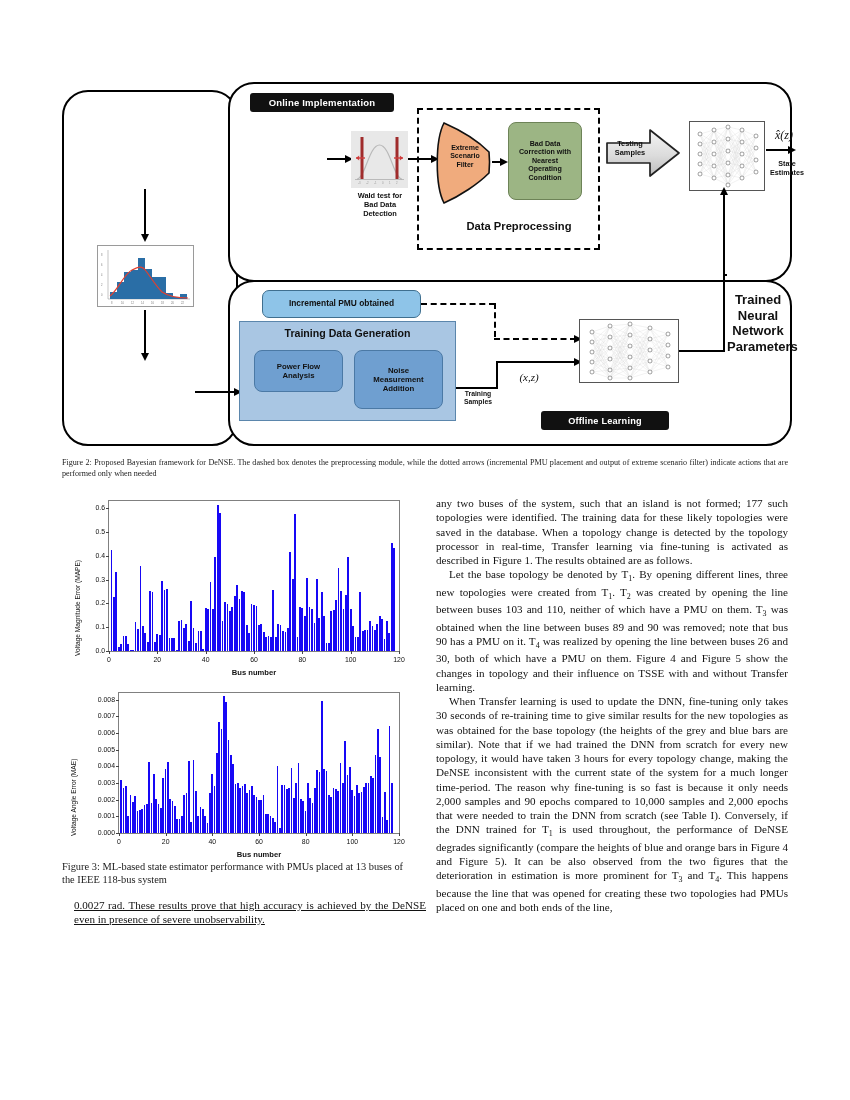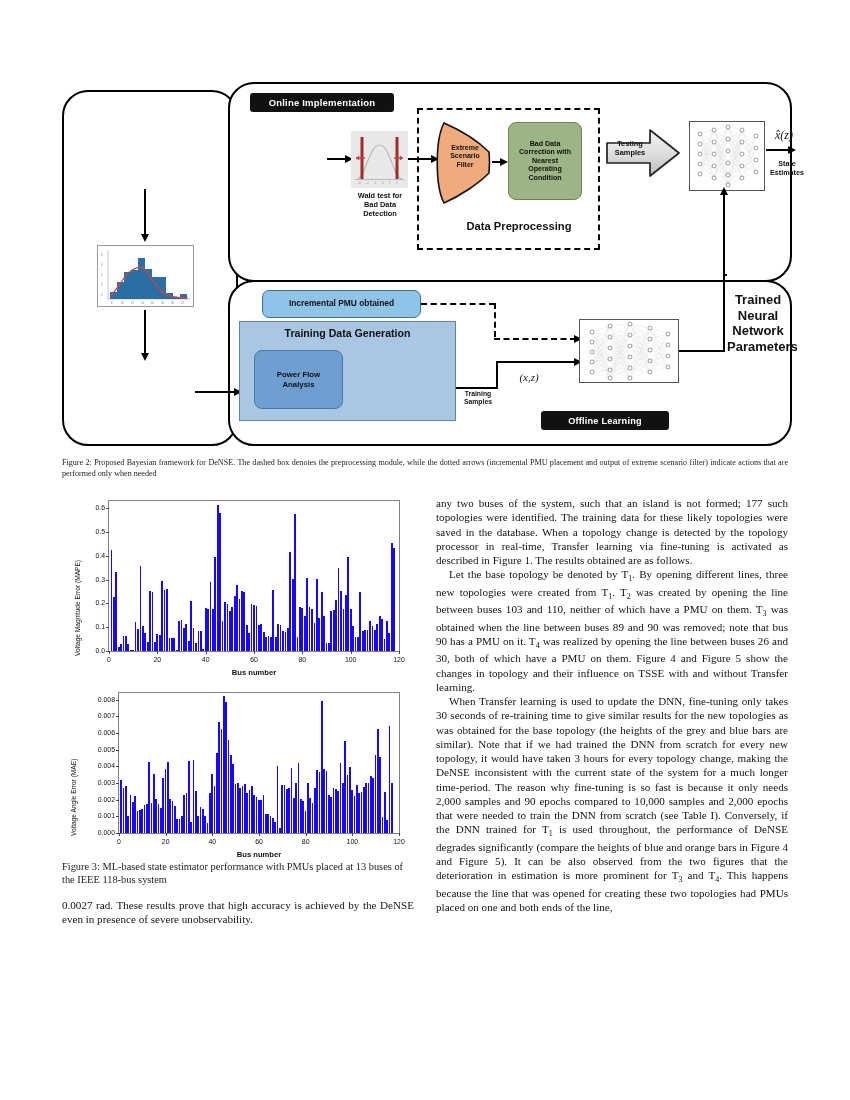--- a/index.html
+++ b/index.html
@@ -298,23 +298,28 @@
       <span>Incremental PMU obtained</span>
     </div>
 
     <div class="dash-h" style="left:359px;top:221px;width:74px;"></div>
     <div class="dash-v" style="left:432px;top:221px;height:34px;"></div>
     <div class="dash-h" style="left:432px;top:256px;width:82px;"></div>
     <div class="ahead ahead-r" style="left:512px;top:252.5px;"></div>
 
     <div class="box box-blue-md" style="left:177px;top:239px;width:217px;height:100px;"></div>
     <div class="caplbl" style="left:177px;top:245px;width:217px;font-size:10.6px;">Training Data Generation</div>
-    <div class="box box-blue-dk" style="left:192px;top:268px;width:89px;height:59px;font-size:7.8px;">
+    <div class="box box-blue-dk" style="left:192px;top:268px;width:89px;height:42px;font-size:7.8px;">
       <span style="white-space:pre-line;">Power Flow
 Analysis</span>
+    </div>
+    <div class="box box-blue-dk" style="left:292px;top:268px;width:89px;height:59px;font-size:7.8px;">
+      <span style="white-space:pre-line;">Noise
+Measurement
+Addition</span>
     </div>
 
     <div class="solid-arrow" style="left:394px;top:305px;width:42px;height:2.4px;"></div>
     <div class="solid-arrow" style="left:434px;top:279px;width:2.4px;height:28px;"></div>
     <div class="solid-arrow" style="left:434px;top:279px;width:80px;height:2.4px;"></div>
     <div class="ahead ahead-r" style="left:512px;top:275.8px;"></div>
     <div class="caplbl" style="left:392px;top:308px;width:48px;font-size:6.8px;white-space:pre-line;">Training
 Samples</div>
     <div class="caplbl" style="left:444px;top:289px;width:46px;font-size:11px;font-family:'Liberation Serif',serif;font-style:italic;font-weight:normal;">(x,z)</div>
 
@@ -703,21 +708,21 @@
         <div class="tick-x" style="left: 278.333px; top: 150px; width: 24px;">100</div>
         <div class="tickmark" style="left: 290.333px; top: 145px; width: 0.9px; height: 3px;"></div>
         <div class="tick-x" style="left: 325px; top: 150px; width: 24px;">120</div>
         <div class="tickmark" style="left: 337px; top: 145px; width: 0.9px; height: 3px;"></div>
       </div>
     <div class="xlab" style="left:56px;top:162px;width:282px;">Bus number</div>
   </div>
 
   <div class="fig-caption" style="left:62px;top:860px;width:352px;font-size:10.4px;line-height:1.27;text-align:left;">Figure 3: ML-based state estimator performance with PMUs placed at 13 buses of the IEEE 118-bus system</div>
 
-  <div class="col" style="left:62px;top:898px;width:352px;">
+  <div class="col" style="left:74px;top:898px;width:352px;text-decoration:underline;">
     <p class="noind">0.0027 rad. These results prove that high accuracy is achieved by the DeNSE even in presence of severe unobservability.</p>
   </div>
 
   <div class="col" style="left:436px;top:496px;width:352px;">
     <p class="noind">any two buses of the system, such that an island is not formed; 177 such topologies were identified. The training data for these likely topologies were saved in the database. When a topology change is detected by the topology processor in real-time, Transfer learning via fine-tuning is activated as described in Figure 1. The results obtained are as follows.</p>
     <p>
       <span>Let the base topology be denoted by T</span><sub>1</sub><span>. By opening different lines, three new topologies were created from T</span><sub>1</sub><span>. T</span><sub>2</sub><span> was created by opening the line between buses 103 and 110, neither of which have a PMU on them. T</span><sub>3</sub><span> was obtained when the line between buses 89 and 90 was removed; note that bus 90 has a PMU on it. T</span><sub>4</sub><span> was realized by opening the line between buses 26 and 30, both of which have a PMU on them. Figure 4 and Figure 5 show the changes in topology and their influence on TSSE with and without Transfer learning.</span>
     </p>
     <p>
       <span>When Transfer learning is used to update the DNN, fine-tuning only takes 30 seconds of re-training time to give similar results for the new topologies as was obtained for the base topology (the heights of the grey and blue bars are similar). Note that if we had trained the DNN from scratch for every new topology, it would have taken 3 hours for every topology change, making the DeNSE inconsistent with the current state of the system for a much longer time-period. The reason why fine-tuning is so fast is because it only needs 2,000 samples and 90 epochs compared to 10,000 samples and 2,000 epochs that were needed to train the DNN from scratch (see Table I). Conversely, if the DNN trained for T</span><sub>1</sub><span> is used throughout, the performance of DeNSE degrades significantly (compare the heights of blue and orange bars in Figure 4 and Figure 5). It can be also observed from the two figures that the deterioration in estimation is more prominent for T</span><sub>3</sub><span> and T</span><sub>4</sub><span>. This happens because the line that was opened for creating these two topologies had PMUs placed on one and both ends of the line,</span>

